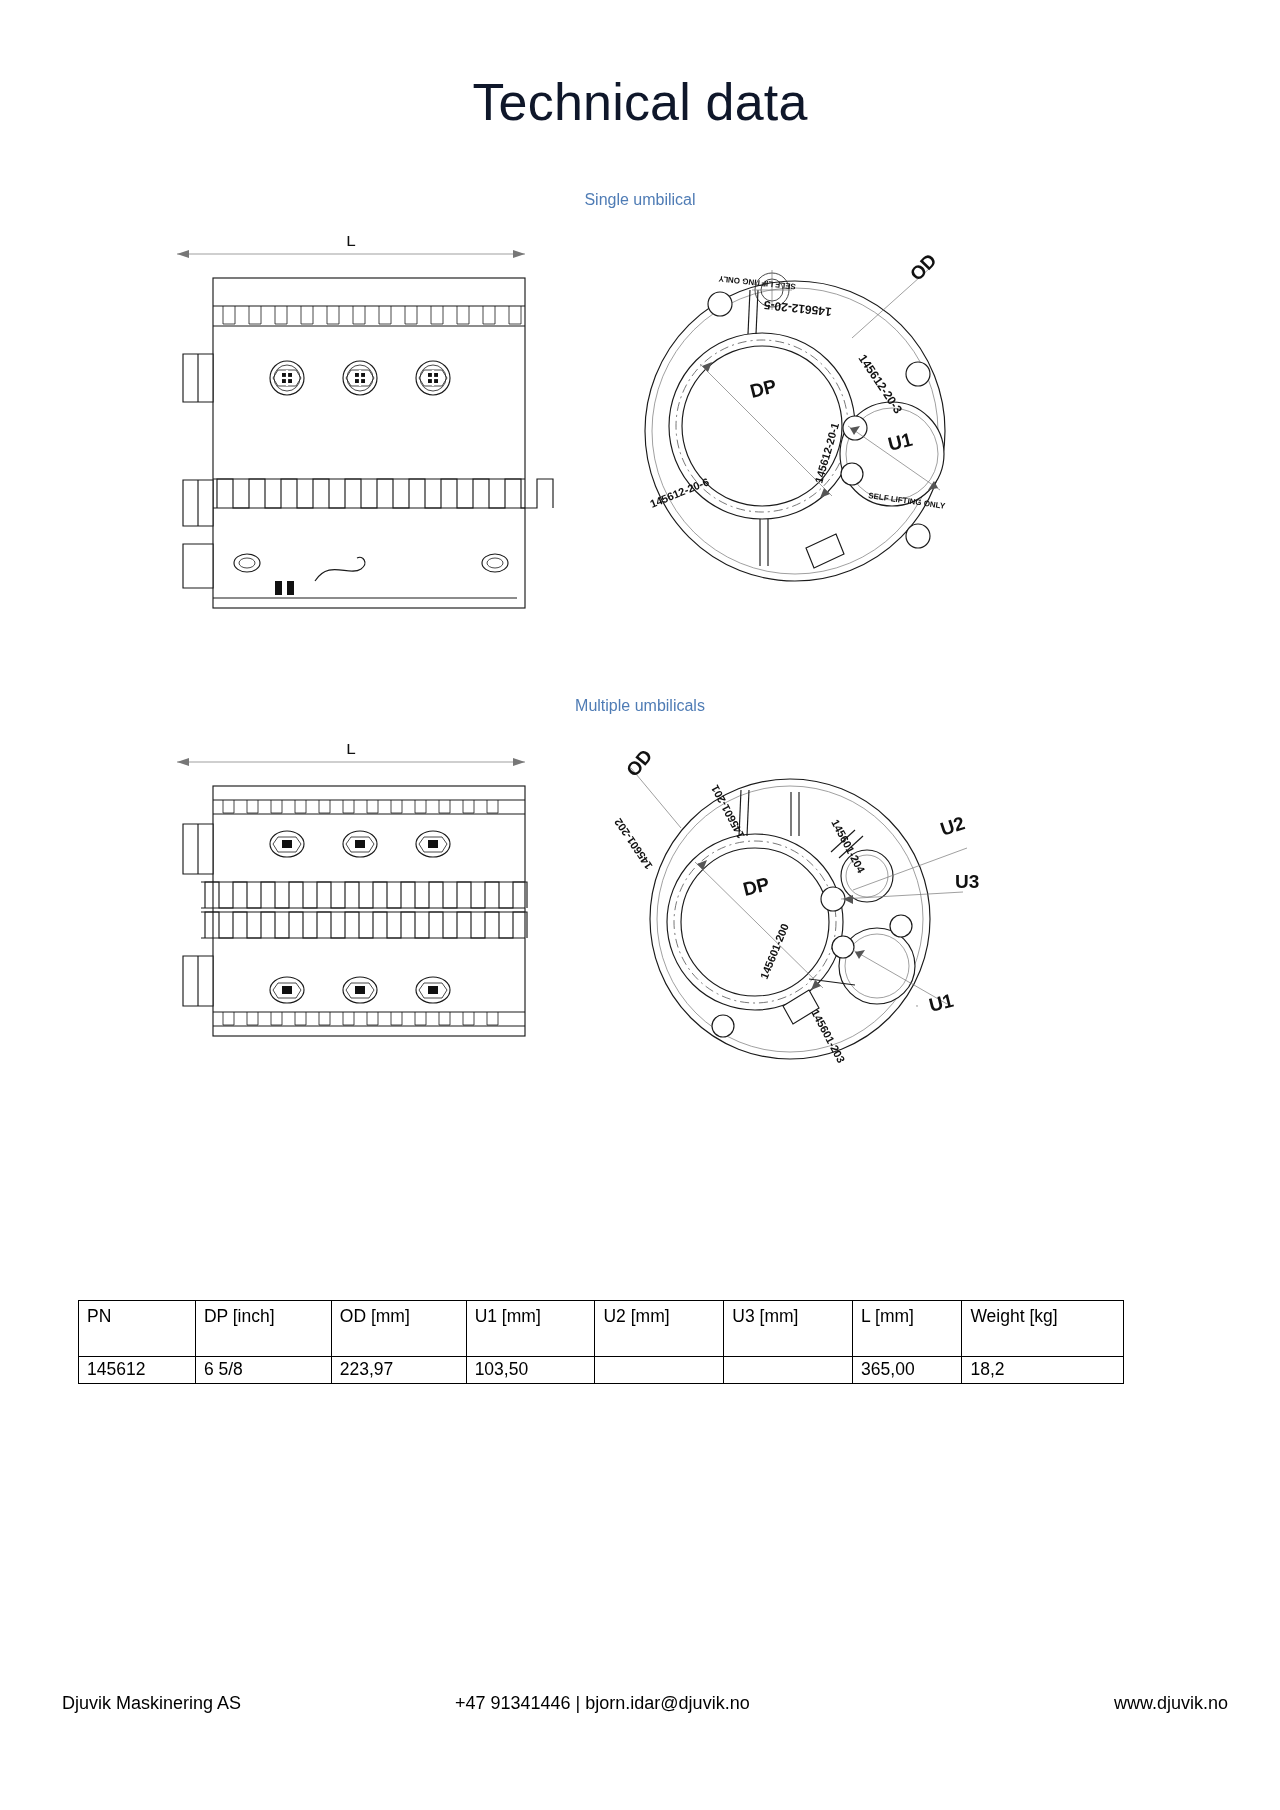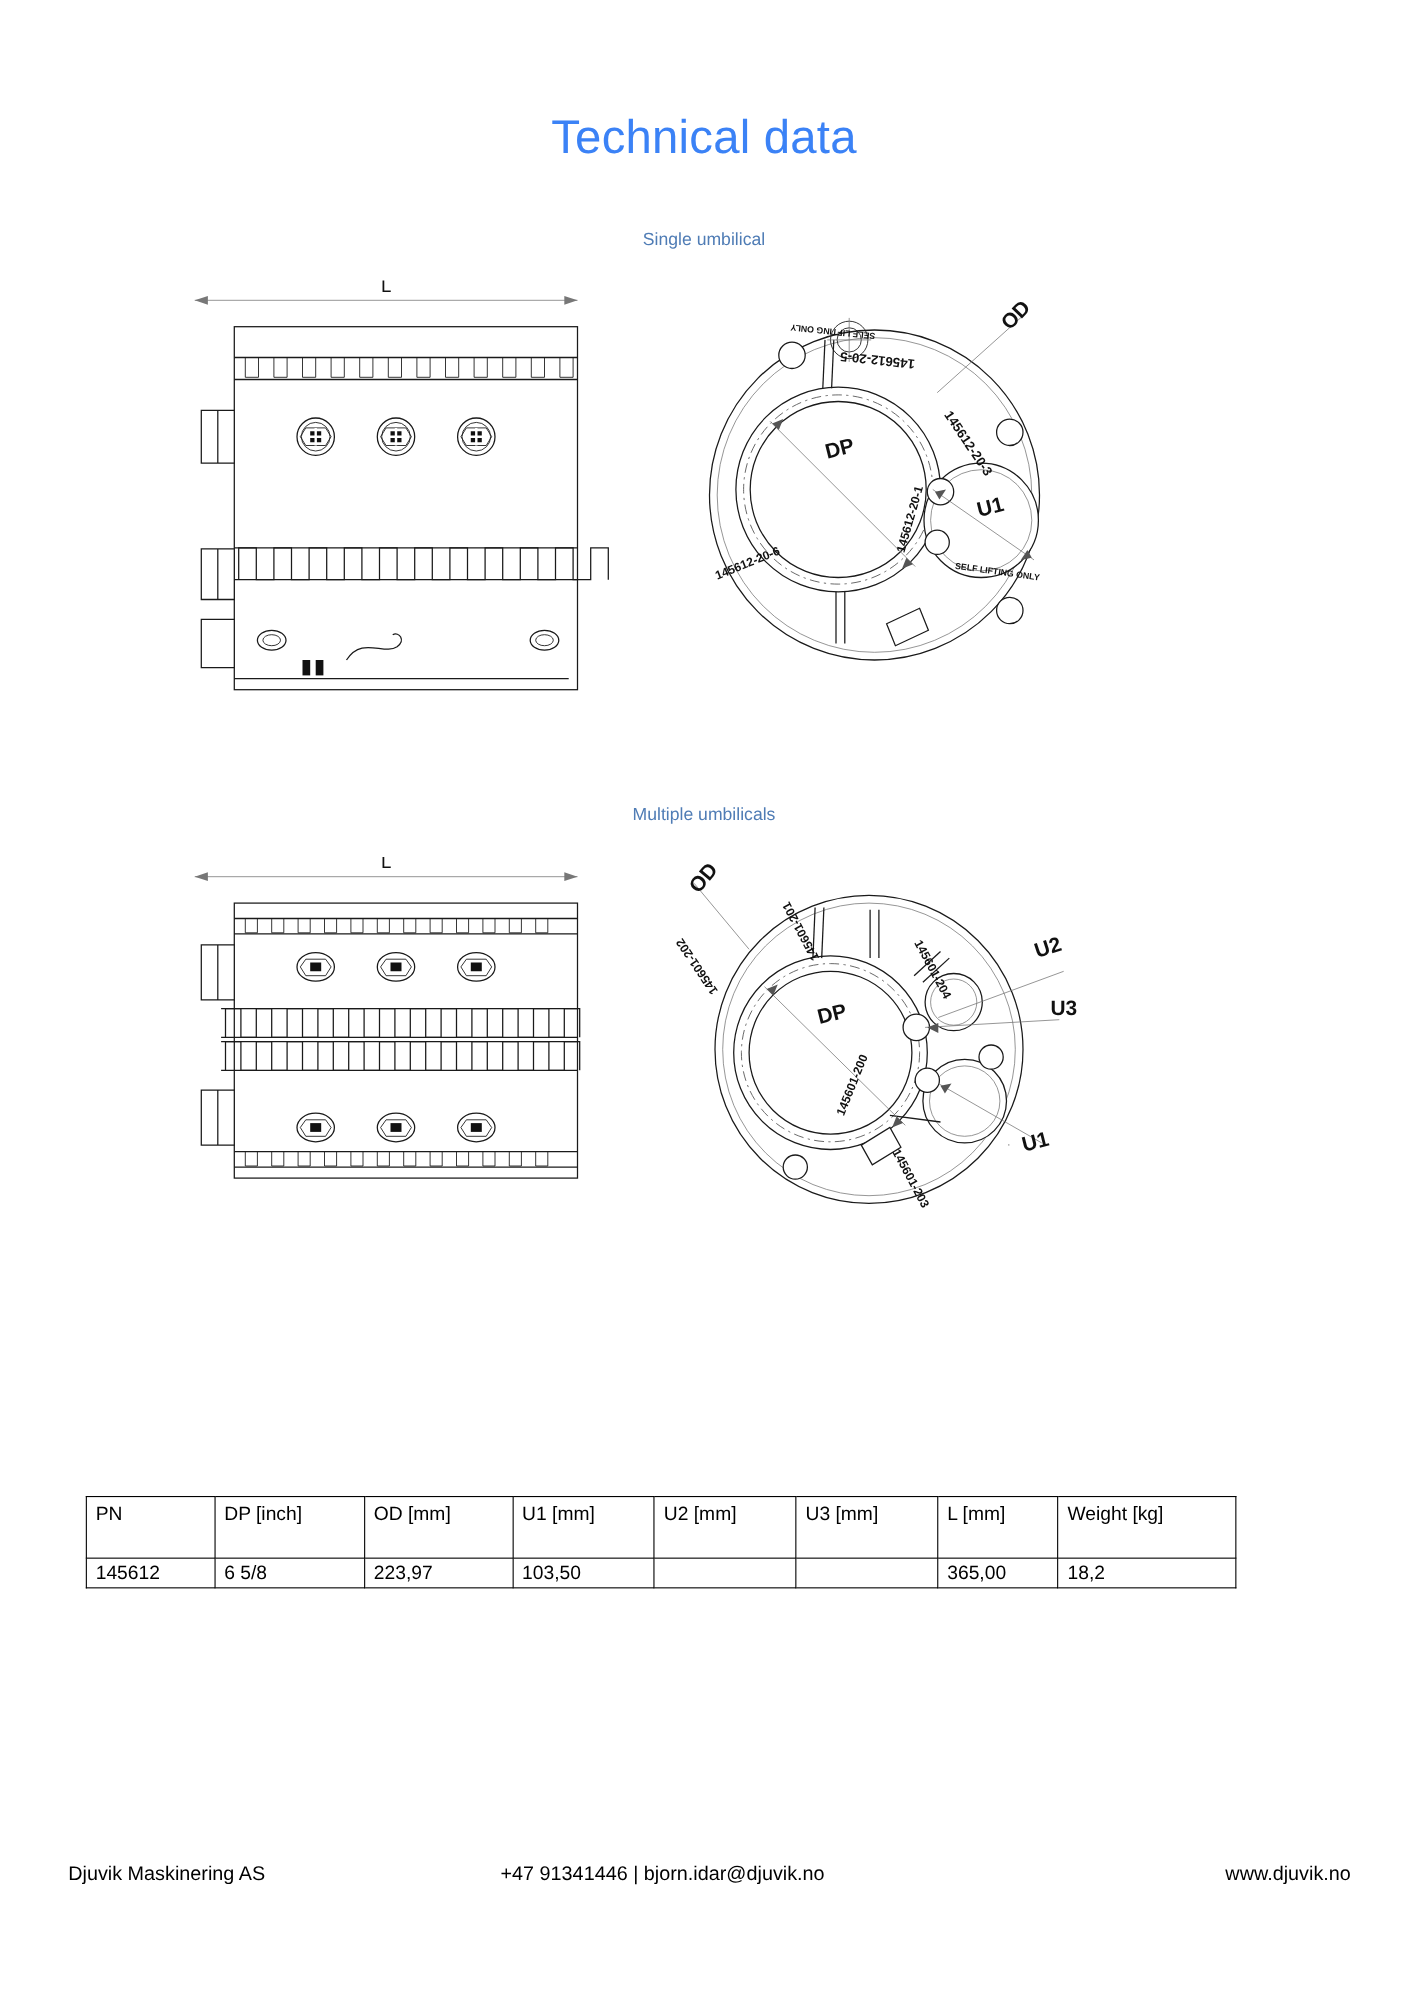--- a/index.html
+++ b/index.html
@@ -10,53 +10,53 @@
     font-family:"Liberation Sans", sans-serif;
     color:#000;
     position:relative;
     overflow:hidden;
   }
   .page { position:relative; width:1280px; height:1810px; }
 
   
   .title {
     text-align:center;
-    font-size:43px;
-    color:#3b82f6;
+    font-size:52px;
+    color:#0f172a;
     font-weight:400;
     letter-spacing:0.2px;
-    padding-top:104px;
+    padding-top:76px;
     line-height:1;
   }
   .subtitle {
     text-align:center;
     font-size:16px;
     color:#4f7cb5;
     font-weight:400;
     line-height:1;
   }
   .sub1 { margin-top:64px; }
-  .sub2 { margin-top:58px; }
+  .sub2 { margin-top:42px; }
 
   
   .fig-row { position:relative; width:1280px; }
   .fig-row.one { height:420px; margin-top:28px; }
   .fig-row.two { height:330px; margin-top:30px; }
 
   svg.cad { display:block; }
   .ln  { fill:none; stroke:#1a1a1a; stroke-width:1.15; }
   .ln-t{ fill:none; stroke:#1a1a1a; stroke-width:0.8; }
   .dash{ fill:none; stroke:#555; stroke-width:0.8; stroke-dasharray:9 4 2 4; }
   .thin{ fill:none; stroke:#777; stroke-width:0.7; }
   .fillw { fill:#ffffff; stroke:#1a1a1a; stroke-width:1.15; }
   .cadtxt { font-family:"Liberation Sans", sans-serif; fill:#111; font-weight:700; }
   .dimtxt { font-family:"Liberation Sans", sans-serif; fill:#111; font-size:17px; }
 
   
-  .tbl-wrap { position:absolute; left:78px; top:1360px; width:892px; }
+  .tbl-wrap { position:absolute; left:78px; top:1300px; width:892px; }
   table.spec {
     border-collapse:collapse;
     width:1046px;
     font-size:17.5px;
     font-family:"Liberation Sans", sans-serif;
   }
   table.spec th, table.spec td {
     border:1px solid #000;
     text-align:left;
     vertical-align:top;

